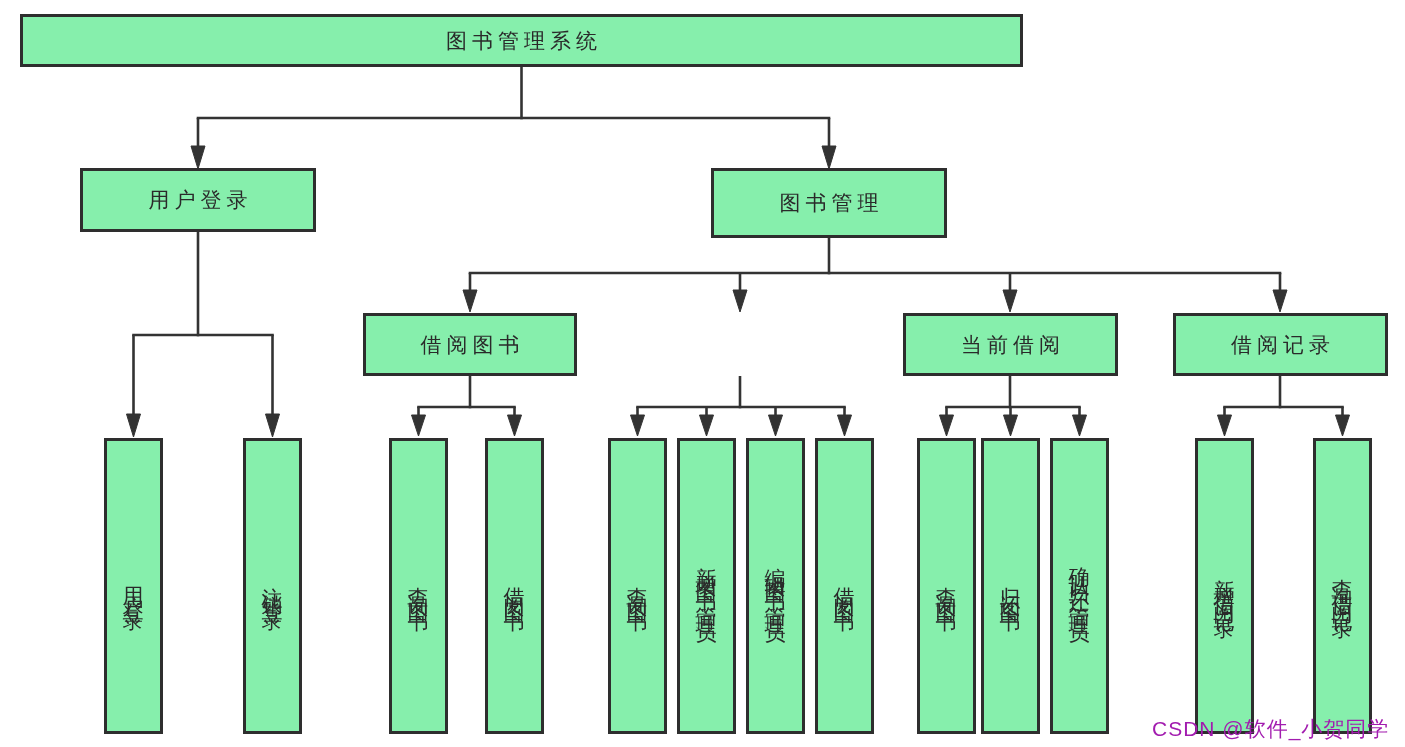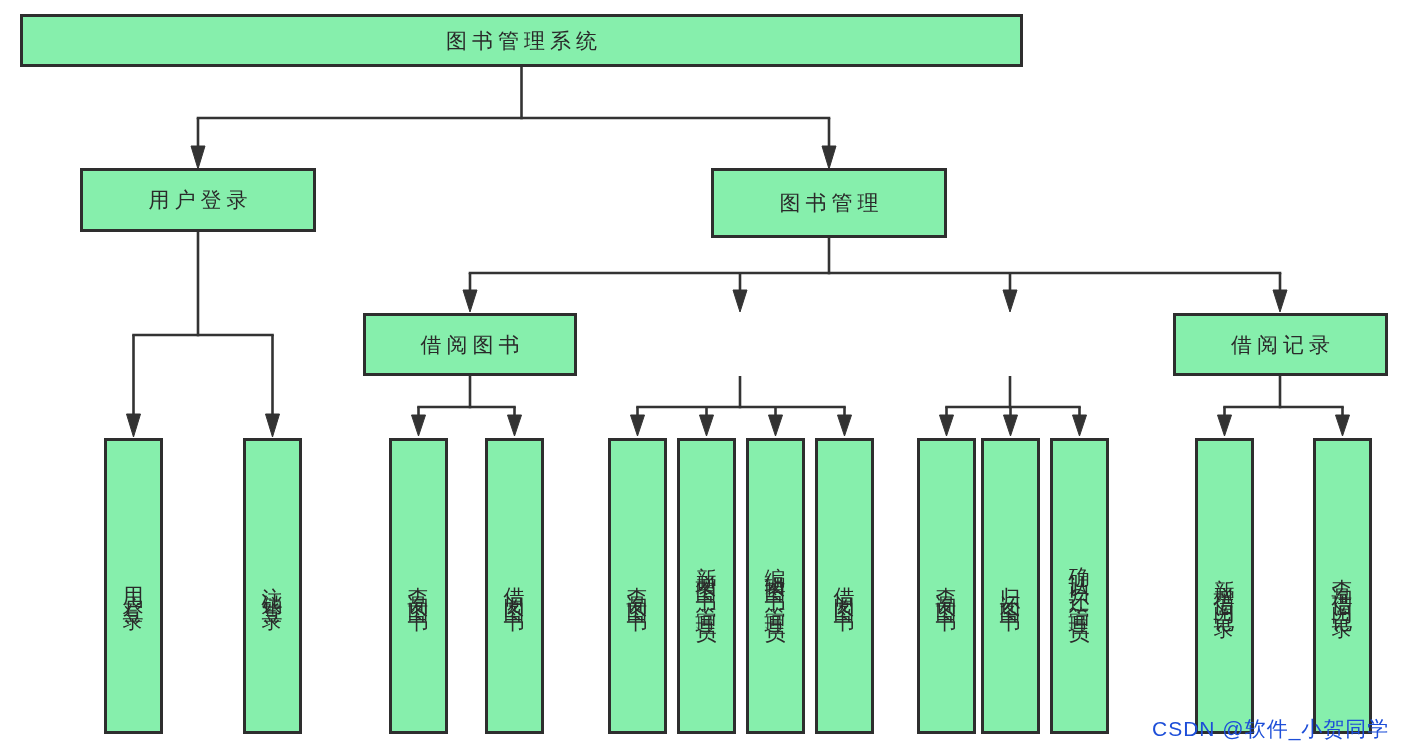--- a/index.html
+++ b/index.html
@@ -55,21 +55,21 @@
     font-size: 21px;
     letter-spacing: 8px;
     line-height: 1;
     white-space: nowrap;
   }
   .watermark {
     position: absolute;
     left: 1152px;
     top: 715px;
     font-size: 21px;
-    color: #1d4ed8;
+    color: #a21caf;
     letter-spacing: 1px;
     white-space: nowrap;
     z-index: 5;
   }
 </style>
 </head>
 <body>
 
 <div class="stage">
 
@@ -156,20 +156,23 @@
   <div class="box" style="left:80px;top:168px;width:236px;height:64px">
     <span class="hlabel">用户登录</span>
   </div>
   <div class="box" style="left:711px;top:168px;width:236px;height:70px">
     <span class="hlabel">图书管理</span>
   </div>
 
   <div class="box" style="left:363px;top:313px;width:214px;height:63px">
     <span class="hlabel">借阅图书</span>
   </div>
+  <div class="box" style="left:903px;top:313px;width:215px;height:63px">
+    <span class="hlabel">当前借阅</span>
+  </div>
   <div class="box" style="left:1173px;top:313px;width:215px;height:63px">
     <span class="hlabel">借阅记录</span>
   </div>
 
   <div class="box leaf" style="left:104px;top:438px;width:59px;height:296px">
     <span class="vlabel">用户登录</span>
   </div>
   <div class="box leaf" style="left:243px;top:438px;width:59px;height:296px">
     <span class="vlabel">注销登录</span>
   </div>

